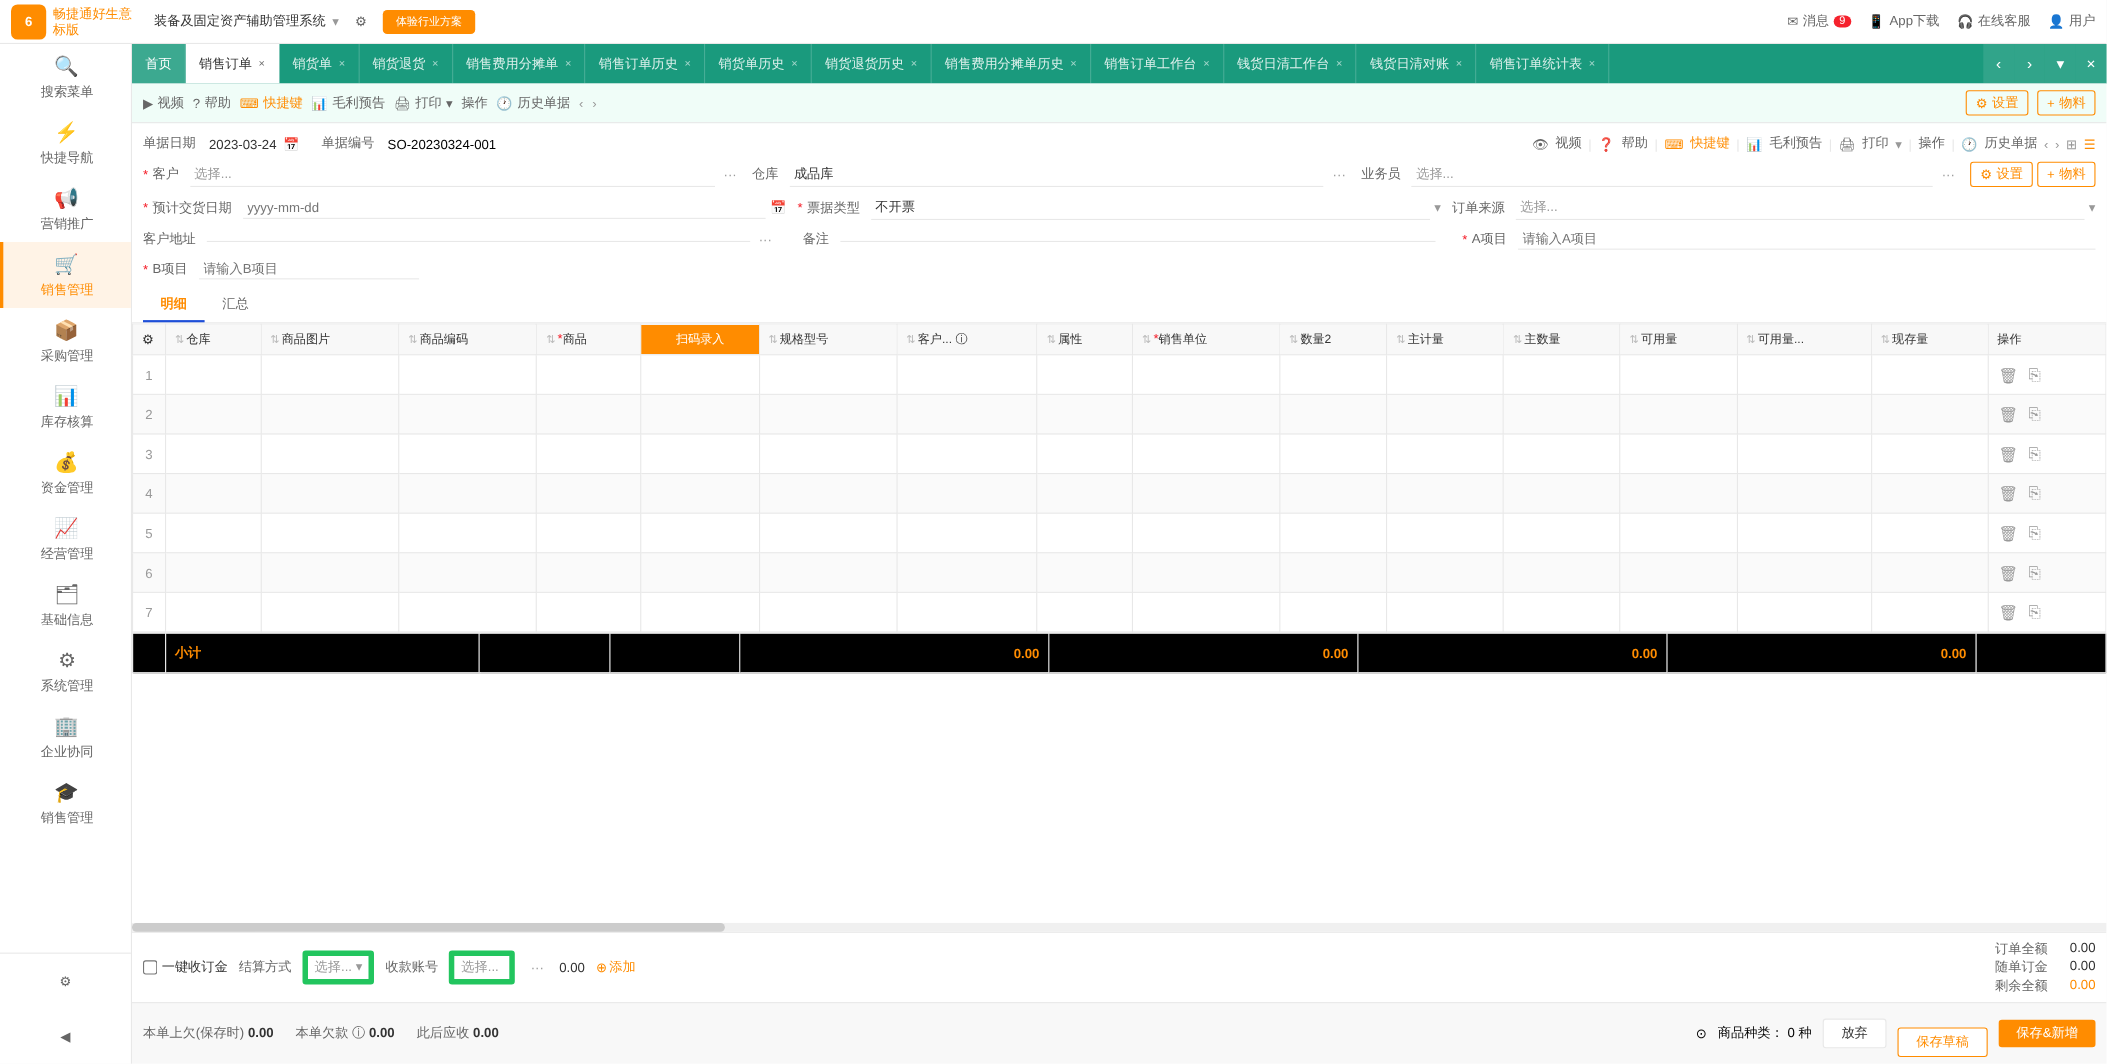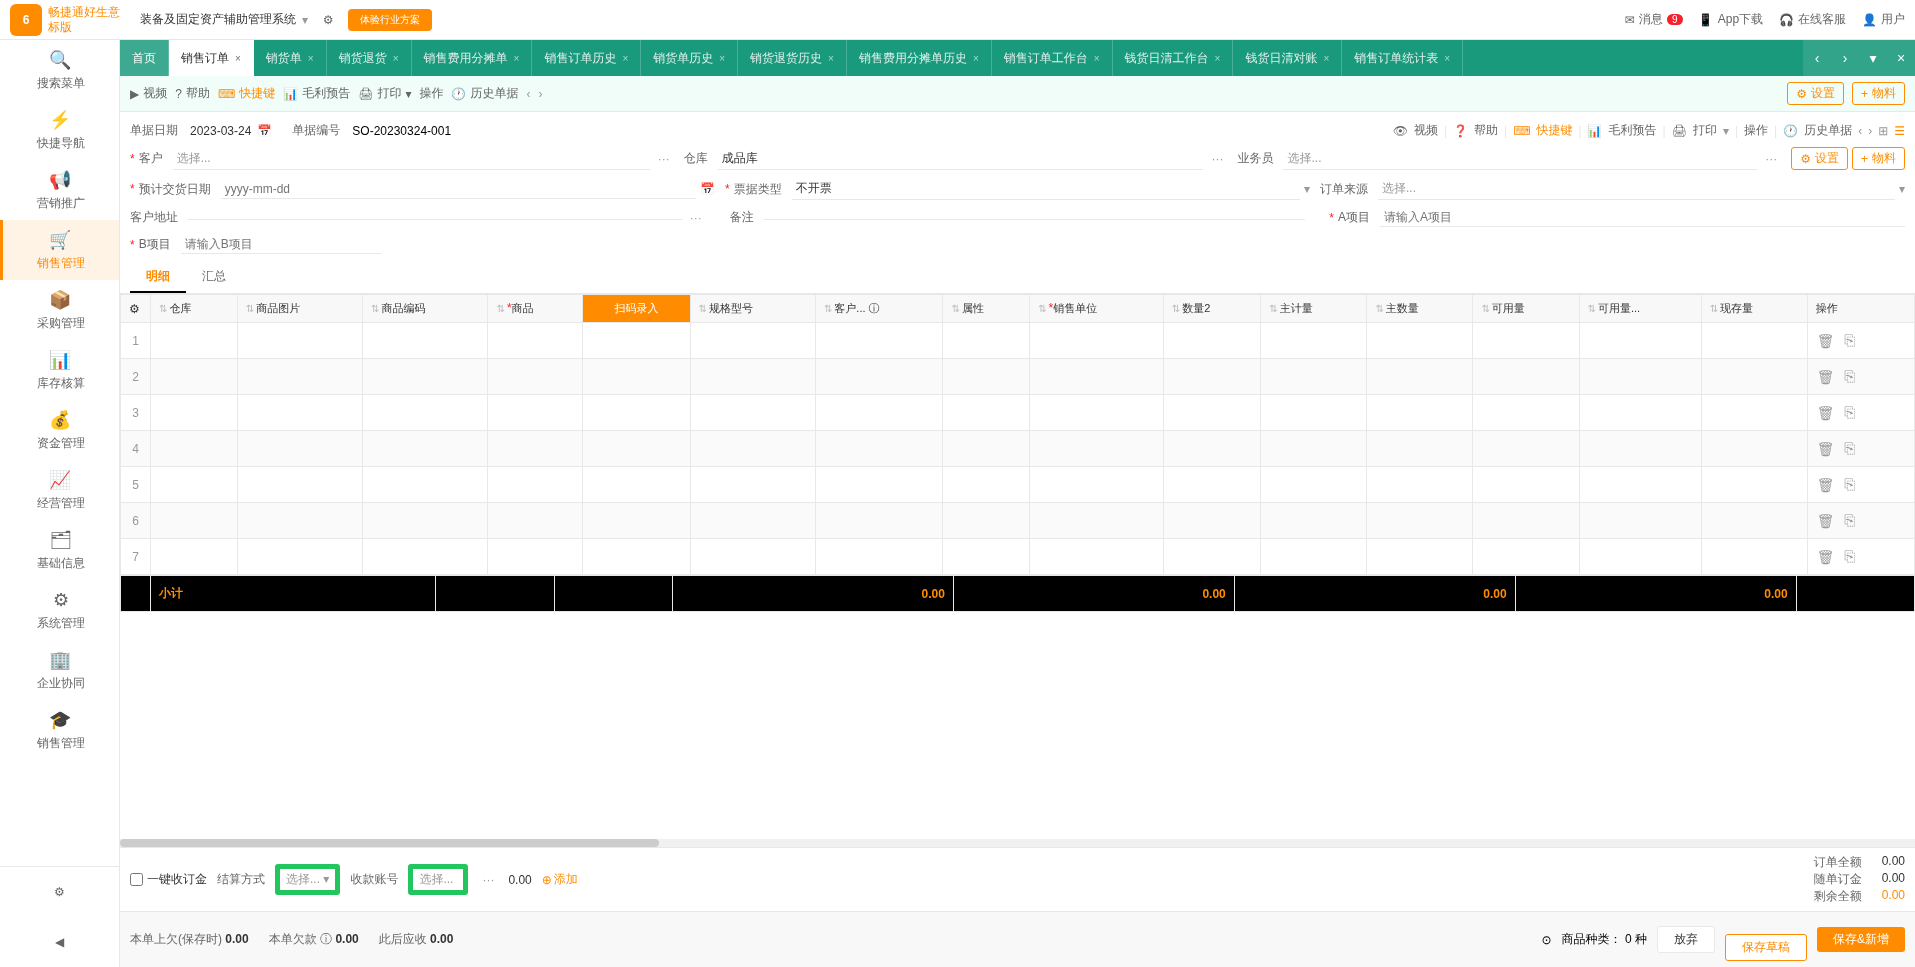--- a/index.html
+++ b/index.html
@@ -53,21 +53,21 @@
     .form-area { padding: 10px 10px 0; display: flex; flex-direction: column; gap: 8px; }
     .form-row { display: flex; align-items: center; gap: 0; }
     .form-field { display: flex; align-items: center; flex: 1; min-width: 0; }
     .form-label { color: #666; white-space: nowrap; padding-right: 6px; min-width: fit-content; }
     .form-dots { color: #999; cursor: pointer; padding: 0 4px; }
     .form-date { color: #333; display: flex; align-items: center; gap: 4px; text-align: center; }
 
     
     .detail-tabs { display: flex; border-bottom: 1px solid #e8e8e8; padding: 0 10px; margin-top: 8px; }
     .detail-tab { padding: 6px 16px; cursor: pointer; color: #666; border-bottom: 2px solid transparent; }
-    .detail-tab.active { color: #ff8c00; border-bottom: 2px solid #000000; font-weight: bold; }
+    .detail-tab.active { color: #ff8c00; border-bottom: 2px solid #1d4ed8; font-weight: bold; }
 
     
     .table-container { flex: 1; overflow: auto; }
     table { width: 100%; border-collapse: collapse; }
     thead tr { background: #f8f8f8; }
     th { border: 1px solid #e8e8e8; padding: 6px 8px; text-align: left; white-space: nowrap; font-weight: normal; color: #333; font-size: 11px; position: sticky; top: 0; background: #f8f8f8; z-index: 1; }
     td { border: 1px solid #e8e8e8; padding: 6px 8px; color: #333; font-size: 12px; height: 36px; }
     tr:nth-child(even) td { background: #fafafa; }
     .row-num { color: #999; text-align: center; }
     .subtotal-row td { background: #000000; color: #ff8c00; font-weight: bold; }

